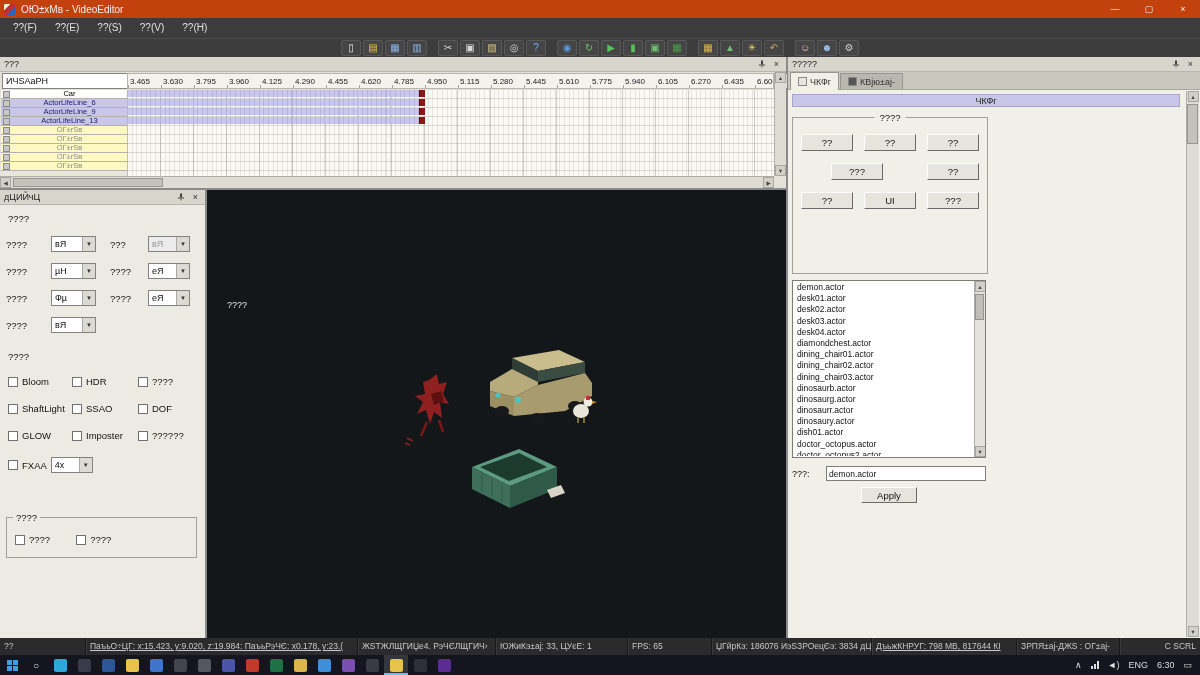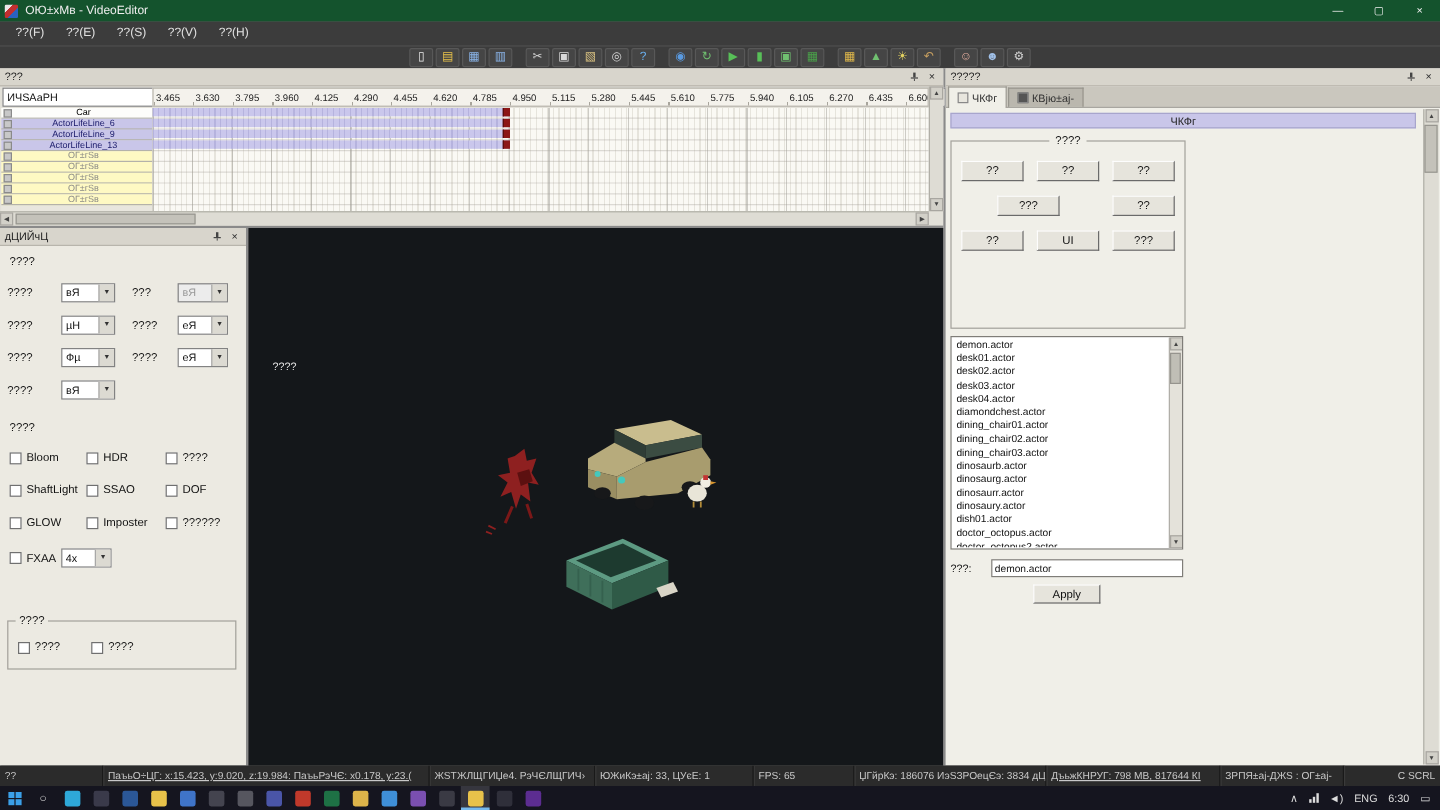--- a/index.html
+++ b/index.html
@@ -1,20 +1,20 @@
 <!DOCTYPE html>
 <html><head>
 <meta charset="utf-8">
 <style>
   *{margin:0;padding:0;box-sizing:border-box;}
   html,body{width:1200px;height:675px;overflow:hidden;}
   body{font-family:"Liberation Sans",sans-serif;background:#6a6a6a;position:relative;font-size:11px;}
 
   
-  .titlebar{height:18px;background:#14532d;display:flex;align-items:center;color:#eee;font-size:10px;padding-left:4px;}
+  .titlebar{height:18px;background:#c2410c;display:flex;align-items:center;color:#eee;font-size:10px;padding-left:4px;}
   .app-icon{width:11px;height:11px;margin-right:6px;border-radius:1px;flex:none;
     background:linear-gradient(135deg,#e8e8e8 0 30%,#c03030 30% 62%,#2a62c0 62%);}
   .win-controls{margin-left:auto;display:flex;height:100%;}
   .win-btn{width:34px;height:100%;display:flex;align-items:center;justify-content:center;font-size:9px;color:#eee;}
 
   
   .menubar{height:20px;background:#3c3c3c;display:flex;align-items:center;padding-left:4px;}
   .menu-item{padding:0 9px;font-size:10px;color:#e0e0e0;line-height:20px;}
   .toolbar{height:19px;background:#3c3c3c;border-top:1px solid #4a4a4a;display:flex;justify-content:center;}
   .tb-inner{display:flex;align-items:center;gap:2px;}

